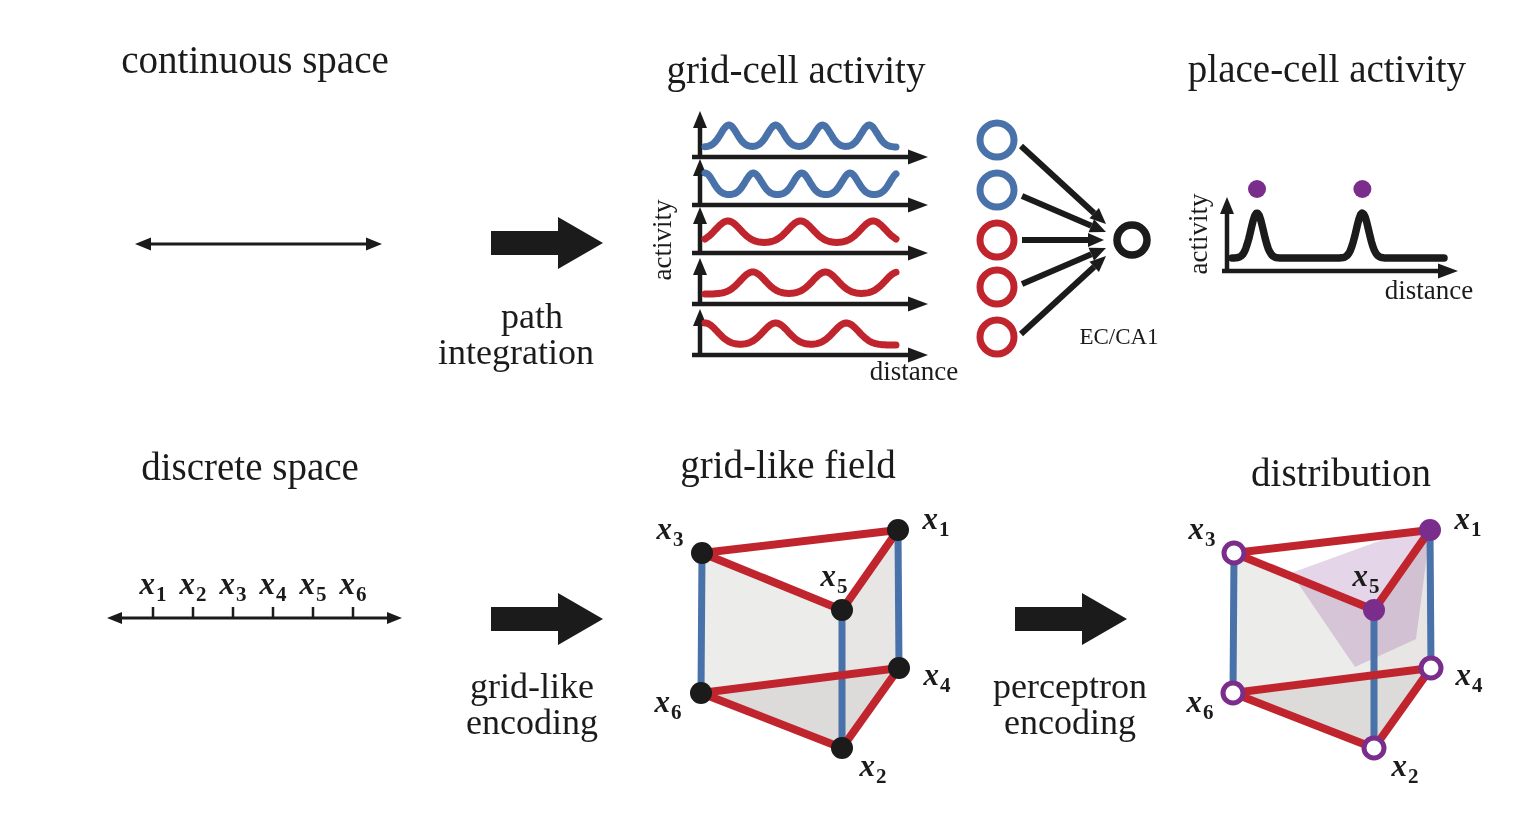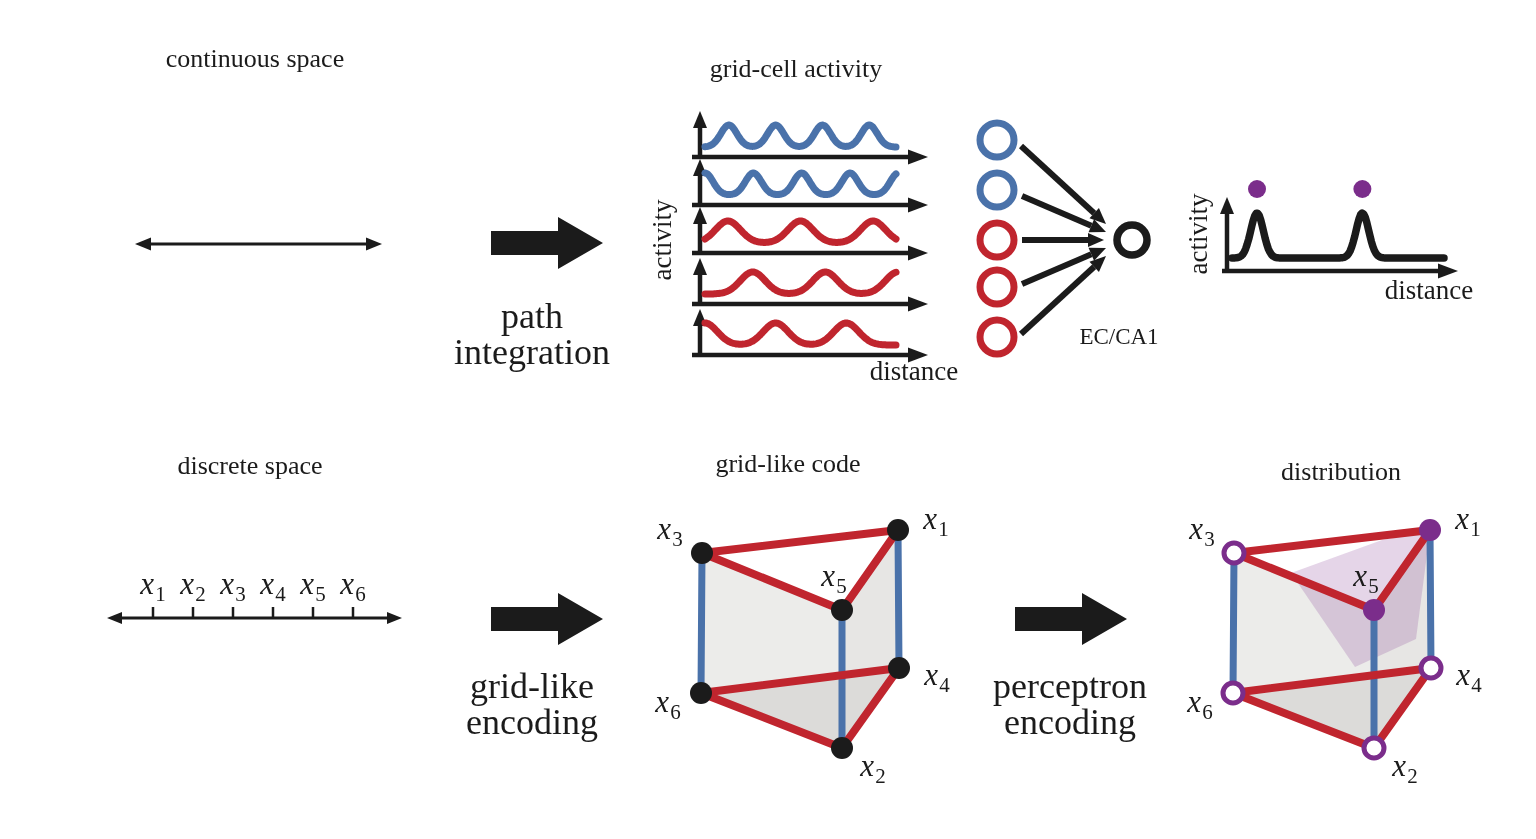--- a/index.html
+++ b/index.html
@@ -3,25 +3,25 @@
 <meta charset="utf-8">
 <style>
   html,body { margin:0; padding:0; background:#ffffff; }
   .fig {
     position:relative; width:1536px; height:839px; background:#ffffff;
     font-family:"Liberation Serif","DejaVu Serif",serif; overflow:hidden;
   }
   svg { position:absolute; left:0; top:0; }
   .t { position:absolute; transform:translate(-50%,-50%); white-space:nowrap; color:#1b1b1b; }
   .rot { transform:translate(-50%,-50%) rotate(-90deg); }
-  .s31 { font-size:26px; }
+  .s31 { font-size:39px; }
   .s30 { font-size:36px; }
   .s27 { font-size:27px; }
   .s33 { font-size:23px; }
-  .vlabel { position:absolute; transform:translate(-50%,-50%); font-weight:normal; white-space:nowrap; color:#1b1b1b; }
+  .vlabel { position:absolute; transform:translate(-50%,-50%); font-weight:bold; white-space:nowrap; color:#1b1b1b; }
   .vbase { font-style:italic; font-size:31px; }
   .vsub  { font-size:21px; position:relative; top:7px; margin-left:1px; }
 </style>
 </head>
 <body>
 
 <div class="fig">
   <svg id="gfx" width="1536" height="839" viewBox="0 0 1536 839">
       <line x1="151" y1="244" x2="366" y2="244" stroke="#1b1b1b" stroke-width="3.2"></line>
       <polygon points="382,244 366,250.5 366,237.5" fill="#1b1b1b"></polygon>
@@ -120,26 +120,27 @@
       <circle cx="1430" cy="530" r="11" fill="#7b2d8b"></circle>
       <circle cx="1374" cy="748" r="10" fill="#ffffff" stroke="#7b2d8b" stroke-width="5"></circle>
       <circle cx="1234" cy="553" r="10" fill="#ffffff" stroke="#7b2d8b" stroke-width="5"></circle>
       <circle cx="1431" cy="668" r="10" fill="#ffffff" stroke="#7b2d8b" stroke-width="5"></circle>
       <circle cx="1374" cy="610" r="11" fill="#7b2d8b"></circle>
       <circle cx="1233" cy="693" r="10" fill="#ffffff" stroke="#7b2d8b" stroke-width="5"></circle>
     </svg>
 
   <div class="t s31" style="left:255px;top:59px">continuous space</div>
   <div class="t s31" style="left:796px;top:69px">grid-cell activity</div>
+  <div class="t s31" style="left:1327px;top:68px">place-cell activity</div>
   <div class="t s31" style="left:250px;top:466px">discrete space</div>
-  <div class="t s31" style="left:788px;top:464px">grid-like code</div>
+  <div class="t s31" style="left:788px;top:464px">grid-like field</div>
   <div class="t s31" style="left:1341px;top:472px">distribution</div>
 
   <div class="t s30" style="left:532px;top:316px">path</div>
-  <div class="t s30" style="left:532px;top:352px">integration</div>
+  <div class="t s30" style="left:516px;top:352px">integration</div>
   <div class="t s30" style="left:532px;top:686px">grid-like</div>
   <div class="t s30" style="left:532px;top:722px">encoding</div>
   <div class="t s30" style="left:1070px;top:686px">perceptron</div>
   <div class="t s30" style="left:1070px;top:722px">encoding</div>
 
   <div class="t rot s27" style="left:662px;top:240px">activity</div>
   <div class="t s27" style="left:914px;top:371px">distance</div>
   <div class="t rot s27" style="left:1198px;top:234px">activity</div>
   <div class="t s27" style="left:1429px;top:290px">distance</div>
 

